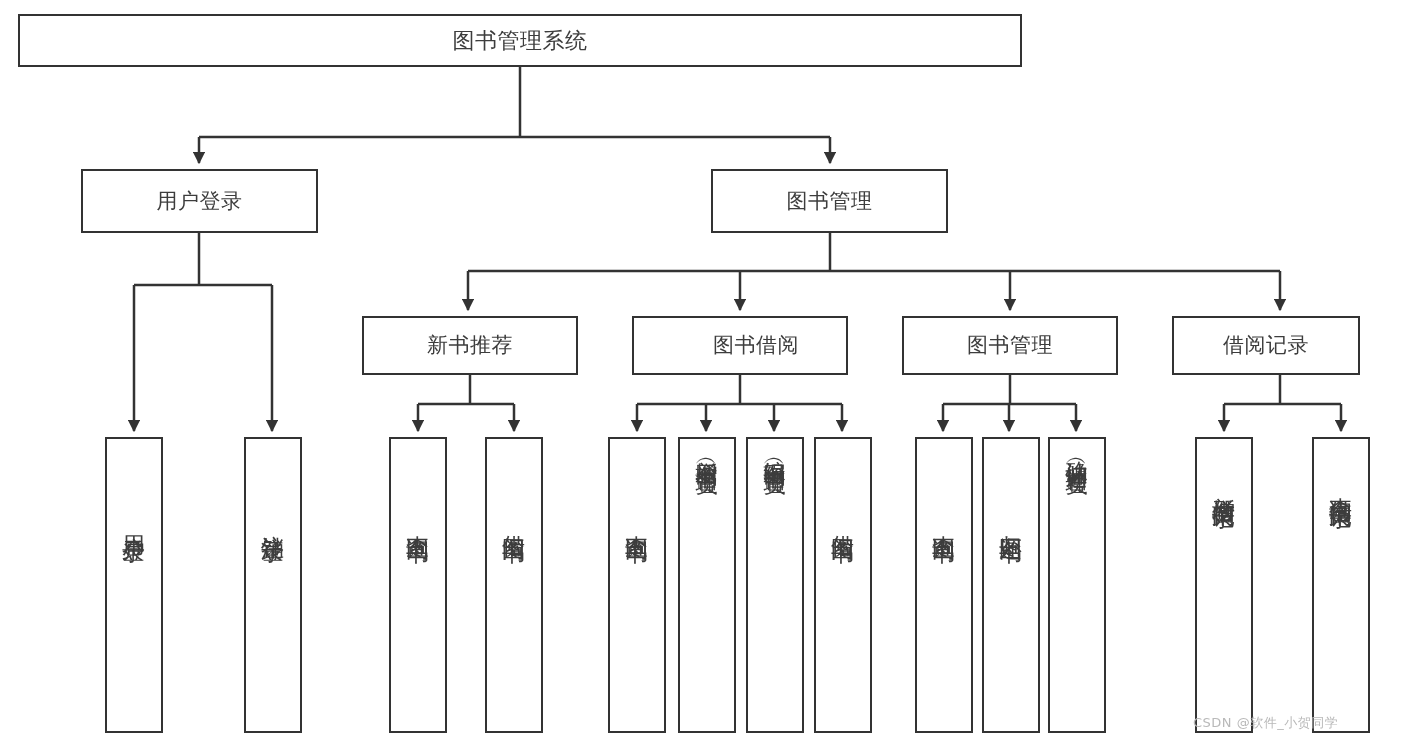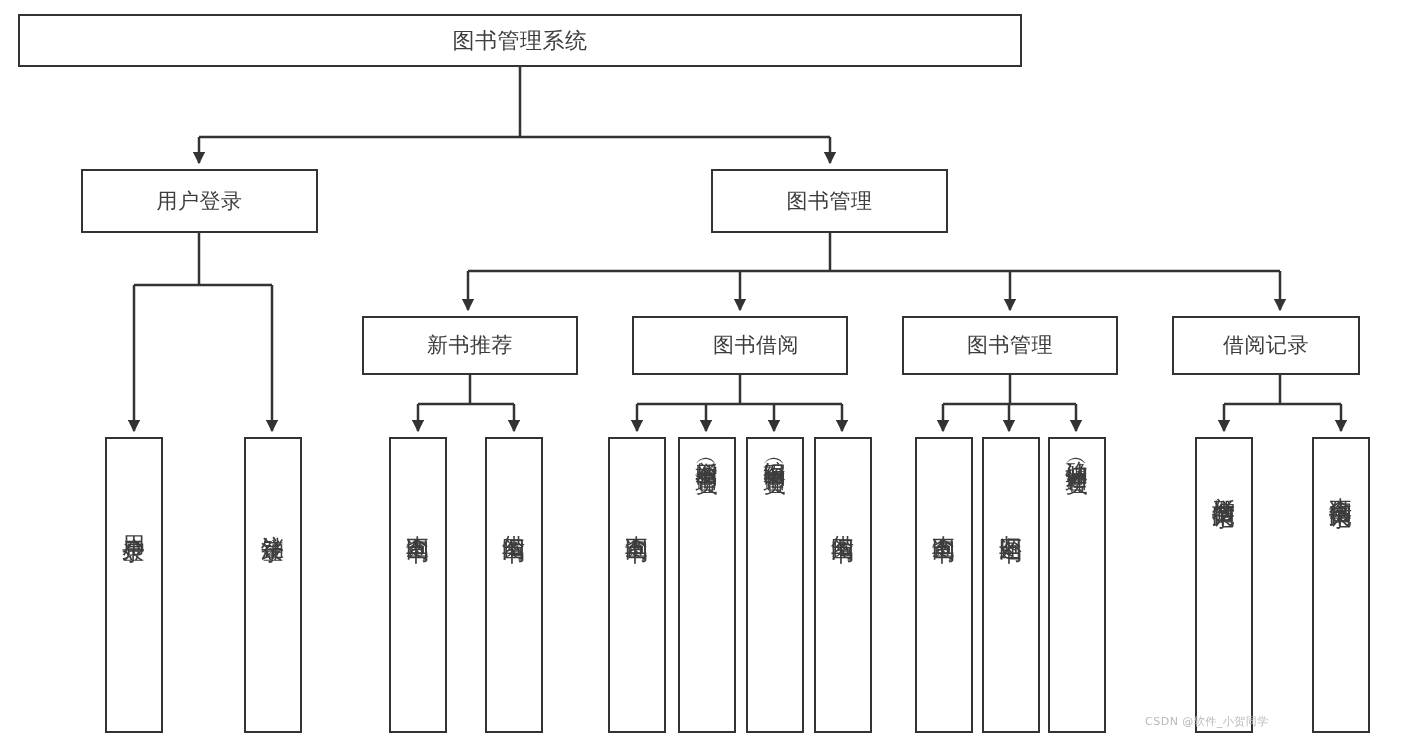--- a/index.html
+++ b/index.html
@@ -60,23 +60,23 @@
     font-size: 23px;
     line-height: 1.05;
     letter-spacing: 2px;
     white-space: nowrap;
   }
   .node.vert.tall .label {
     font-size: 22px;
   }
   .watermark {
     position: absolute;
-    left: 1145px;
+    left: 1193px;
     top: 714px;
-    font-size: 11px;
+    font-size: 13px;
     color: #b9b9b9;
     letter-spacing: 0.5px;
     white-space: nowrap;
     user-select: none;
   }
 </style>
 </head>
 <body>
 
 <div id="diagram-root">

